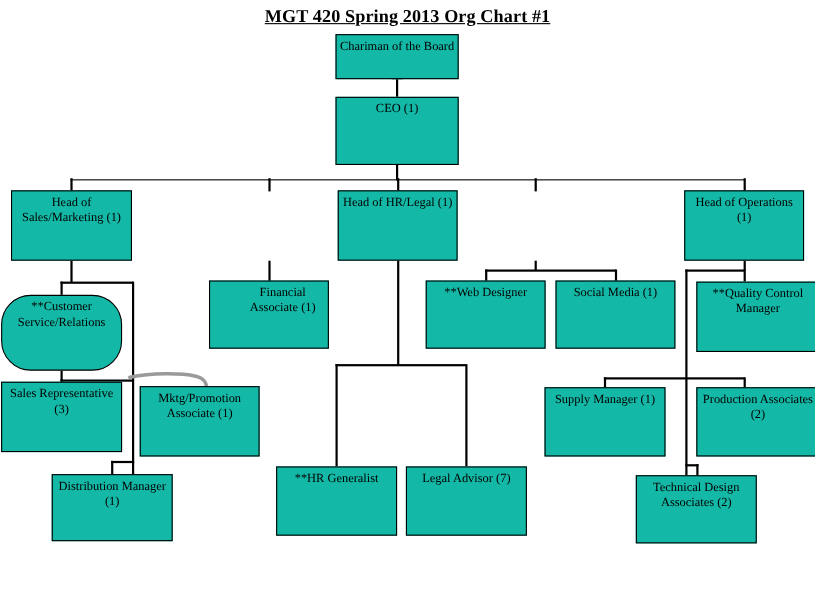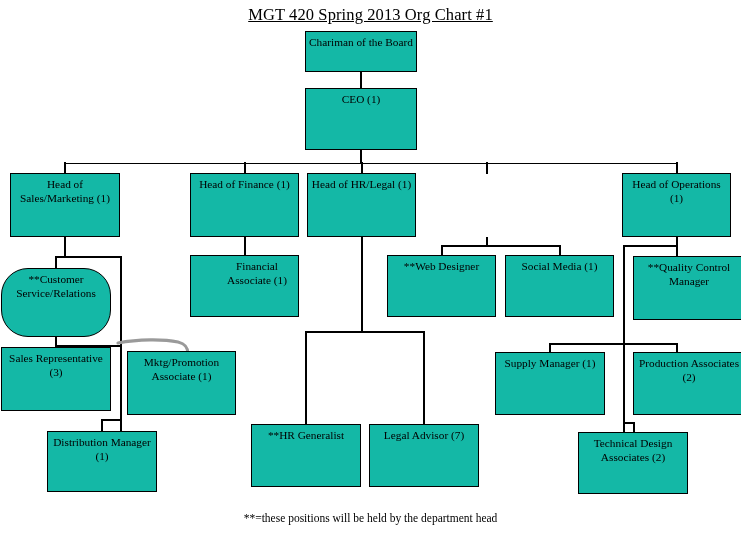--- a/index.html
+++ b/index.html
@@ -19,21 +19,21 @@
     overflow: hidden;
     background: #ffffff;
   }
   #chart-title {
     position: absolute;
     left: 0;
     top: 5px;
     width: 741px;
     text-align: center;
     font-size: 16.5px;
-    font-weight: normal;
+    font-weight: bold;
     text-decoration: underline;
     letter-spacing: 0.1px;
     white-space: nowrap;
   }
   .node {
     position: absolute;
     box-sizing: border-box;
     border: 1.4px solid #000000;
     background: #14b8a6;
     text-align: center;
@@ -142,23 +142,20 @@
   </div>
 
   <div class="node" style="left:305px; top:88px; width:112px; height:62px;">
     <span class="label">CEO (1)</span>
   </div>
 
   <div class="node" style="left:10px; top:173px; width:110px; height:64px;">
     <span class="label">Head of Sales/Marketing (1)</span>
   </div>
 
-  <div class="node" style="left:190px; top:173px; width:109px; height:64px;">
-    <span class="label">Head of Finance (1)</span>
-  </div>
 
   <div class="node" style="left:307px; top:173px; width:109px; height:64px;">
     <span class="label">Head of HR/Legal (1)</span>
   </div>
 
 
   <div class="node" style="left:622px; top:173px; width:109px; height:64px;">
     <span class="label">Head of Operations (1)</span>
   </div>
 
@@ -207,15 +204,14 @@
   </div>
 
   <div class="node" style="left:369px; top:424px; width:110px; height:63px;">
     <span class="label">Legal Advisor (7)</span>
   </div>
 
   <div class="node" style="left:578px; top:432px; width:110px; height:62px;">
     <span class="label">Technical Design Associates (2)</span>
   </div>
 
-  <div id="footnote">**=these positions will be held by the department head</div>
 
 </div>
 
 </body></html>

